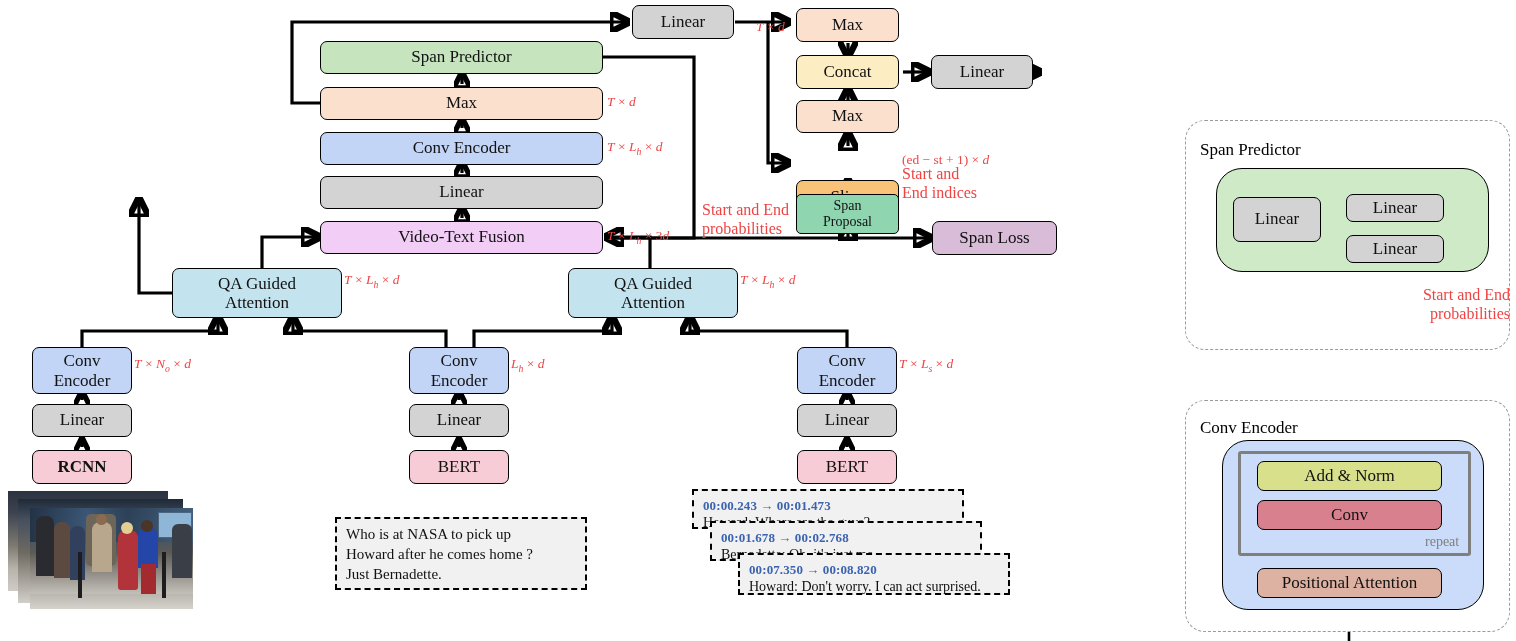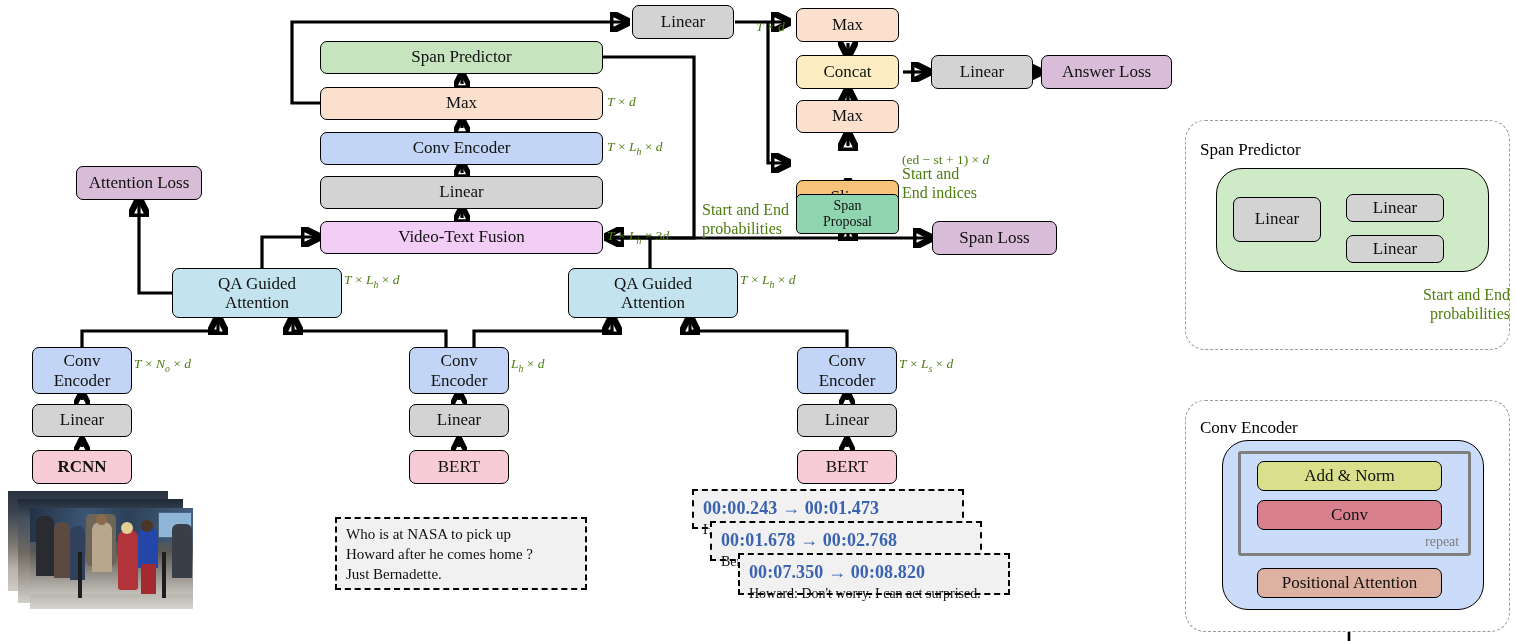--- a/index.html
+++ b/index.html
@@ -13,38 +13,38 @@
     display:flex;align-items:center;justify-content:center;
     text-align:center;line-height:1.08;
     font-family:"Liberation Serif", serif;
     font-size:17px;color:#111;
     white-space:pre-line;
   }
   .node.sm{font-size:14px;border-radius:5px;}
   .node.two{line-height:1.12;}
 
   
-  .lbl{position:absolute;font-family:"Liberation Serif", serif;font-size:13.5px;color:#4d7c0f;white-space:pre-line;line-height:1.18;}
+  .lbl{position:absolute;font-family:"Liberation Serif", serif;font-size:13.5px;color:#ef4444;white-space:pre-line;line-height:1.18;}
   .lbl.big{font-size:16px;line-height:1.2;}
   .lbl.cap{font-size:17px;}
   .mi{font-style:italic;}
   .mr{font-style:normal;}
   sub{font-size:0.72em;}
 
   
   .panel{position:absolute;box-sizing:border-box;border:1.5px dashed #9a9a9a;border-radius:20px;background:#fff;}
   .panel-title{position:absolute;font-size:17px;font-family:"Liberation Serif",serif;}
   .rounded-fill{position:absolute;box-sizing:border-box;border:1.8px solid #000;border-radius:26px;}
   .repeat-frame{position:absolute;box-sizing:border-box;border:3px solid #7f7f7f;border-radius:3px;}
   .repeat-txt{position:absolute;font-size:14px;color:#7f7f7f;font-family:"Liberation Serif",serif;}
 
   
   .bubble{position:absolute;box-sizing:border-box;border:2.2px dashed #000;background:#f1f1f1;
           font-family:"Liberation Serif",serif;font-size:15px;line-height:1.32;padding:6px 9px;color:#111;}
-  .bubble .ts{color:#3b63b0;font-weight:bold;font-size:18px;letter-spacing:.1px;}
+  .bubble .ts{color:#3b63b0;font-weight:bold;font-size:13px;letter-spacing:.1px;}
   .bubble .ut{color:#111;font-size:14px;}
 
   
   svg.wires{position:absolute;left:0;top:0;width:1516px;height:641px;overflow:visible;}
   svg.wires path,svg.wires line{fill:none;stroke:#000;stroke-width:3.2;}
   svg.wires .thin{stroke-width:2.6;}
 
   
   .vstack{position:absolute;}
   .vframe{position:absolute;border:0;}
@@ -136,42 +136,40 @@
   <div class="node" style="left:320px;top:87px;width:283px;height:33px;background:#fae0cd;">Max</div>
 
   <div class="node" style="left:320px;top:132px;width:283px;height:33px;background:#c3d5f7;">Conv Encoder</div>
 
   <div class="node" style="left:320px;top:176px;width:283px;height:33px;background:#d3d3d3;">Linear</div>
 
   <div class="node" style="left:320px;top:221px;width:283px;height:33px;background:#f2cdf5;">Video-Text Fusion</div>
 
   <div class="node" style="left:632px;top:5px;width:102px;height:34px;background:#d3d3d3;">Linear</div>
 
-  <div class="node" style="left:76px;top:166px;width:126px;height:34px;background:#d9bcd7;">Attention Loss</div>
 
   <div class="node two" style="left:172px;top:268px;width:170px;height:50px;background:#c3e4ef;">QA Guided
 Attention</div>
 
   <div class="node two" style="left:568px;top:268px;width:170px;height:50px;background:#c3e4ef;">QA Guided
 Attention</div>
 
   <div class="node" style="left:796px;top:8px;width:103px;height:34px;background:#fae0cd;">Max</div>
 
   <div class="node" style="left:796px;top:55px;width:103px;height:34px;background:#fcedc3;">Concat</div>
 
   <div class="node" style="left:796px;top:100px;width:103px;height:33px;background:#fae0cd;">Max</div>
 
   <div class="node" style="left:796px;top:146px;width:103px;height:34px;background:#f8c278;margin-top:34px;">Slice</div>
 
   <div class="node two sm" style="left:796px;top:194px;width:103px;height:40px;background:#8fd5b0;">Span
 Proposal</div>
 
   <div class="node" style="left:931px;top:55px;width:102px;height:34px;background:#d3d3d3;">Linear</div>
 
-  <div class="node" style="left:1041px;top:55px;width:131px;height:34px;background:#d9bcd7;">Answer Loss</div>
 
   <div class="node" style="left:932px;top:221px;width:125px;height:34px;background:#d9bcd7;">Span Loss</div>
 
   <div class="node two" style="left:32px;top:347px;width:100px;height:47px;background:#c3d5f7;">Conv
 Encoder</div>
   <div class="node" style="left:32px;top:404px;width:100px;height:33px;background:#d3d3d3;">Linear</div>
   <div class="node" style="left:32px;top:450px;width:100px;height:34px;background:#f8ccd6;font-weight:bold;">RCNN</div>
 
   <div class="vstack" style="left:8px;top:491px;width:185px;height:120px;">
     <div class="vframe" style="left:0px;top:0px;width:160px;height:100px;

